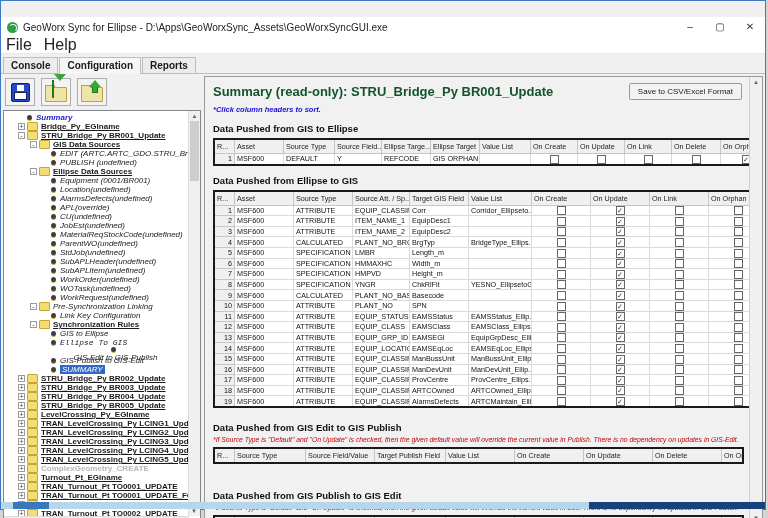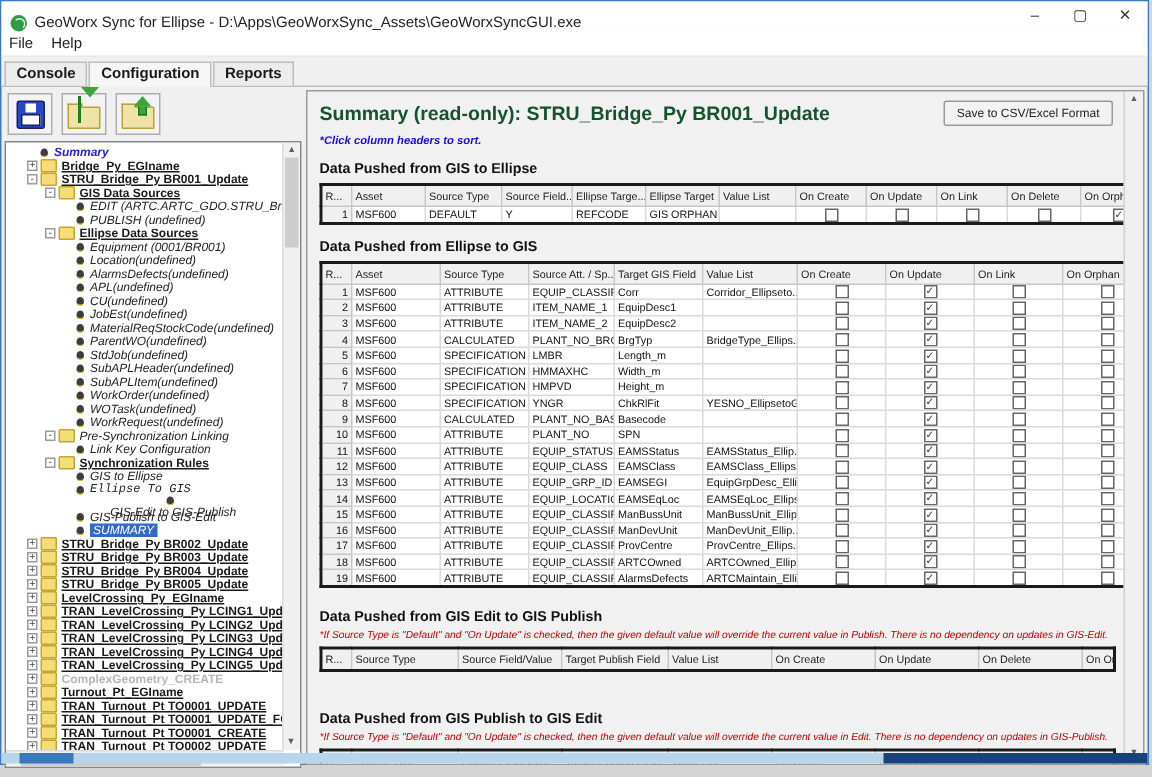--- a/index.html
+++ b/index.html
@@ -1,25 +1,25 @@
 <!DOCTYPE html>
 <html><head>
 <meta charset="utf-8">
 <style>
   html,body{margin:0;padding:0;}
   body{width:768px;height:518px;overflow:hidden;font-family:"Liberation Sans",sans-serif;background:#d4d4d4;}
   .window{width:766px;height:510px;border:1px solid #3c78c3;background:#f0f0f0;position:relative;box-sizing:border-box;}
   
-  .titlebar{height:20px;background:#ffffff;display:flex;align-items:flex-end;font-size:10px;color:#222;}
+  .titlebar{height:20px;background:#ffffff;display:flex;align-items:center;font-size:10px;color:#222;margin-top:16px;}
   .app-icon{width:11px;height:11px;border-radius:50%;background:#2e9e44;margin:0 5px 0 6px;position:relative;flex:0 0 auto;}
   .app-icon::before{content:"";position:absolute;left:2px;top:2px;width:6px;height:6px;border:1px solid #e8f7ea;border-radius:50%;border-left-color:transparent;border-bottom-color:transparent;}
   .win-controls{margin-left:auto;display:flex;height:100%;}
   .win-btn{width:30px;text-align:center;font-size:10px;line-height:20px;color:#333;}
   
-  .menubar{height:16px;background:#fff;border-bottom:1px solid #e8e8e8;display:flex;align-items:center;font-size:10px;color:#222;padding-left:5px;gap:12px;}
+  .menubar{height:16px;background:#fff;border-bottom:1px solid #e8e8e8;display:flex;align-items:center;font-size:16px;color:#222;padding-left:5px;gap:12px;}
   
   .tabbar{height:19px;background:#f0f0f0;display:flex;align-items:flex-end;padding-left:2px;border-bottom:1px solid #bdbdbd;}
   .tab{font-size:10px;font-weight:bold;color:#1a1a1a;padding:2px 7px 2px 7px;border:1px solid #bdbdbd;border-bottom:none;background:#ececec;margin-right:1px;}
   .tab.active{background:#f6f6f6;position:relative;top:1px;padding-bottom:3px;}
   
   .content{display:flex;height:454px;}
   .left{width:203px;flex:0 0 auto;display:flex;flex-direction:column;padding:2px 0 0 2px;box-sizing:border-box;}
   .toolbar{height:30px;display:flex;gap:6px;align-items:center;padding:1px 0 3px 2px;}
   .tool-btn{width:28px;height:26px;border:1px solid #adadad;background:#f3f3f3;display:flex;align-items:center;justify-content:center;position:relative;}
   .icon-floppy{position:relative;width:17px;height:17px;background:#2a46c8;border:1px solid #16245e;border-radius:2px;}
@@ -174,21 +174,21 @@
               <span class="s-italic">Location(undefined)</span>
             </div>
             <div class="tree-row" style="padding-left: 36px;">
               <span class="expsp"></span>
               <span class="bull"></span>
               <span class="s-italic">AlarmsDefects(undefined)</span>
             </div>
             <div class="tree-row" style="padding-left: 36px;">
               <span class="expsp"></span>
               <span class="bull"></span>
-              <span class="s-italic">APL(undefined)</span>
+              <span class="s-italic">APL(override)</span>
             </div>
             <div class="tree-row" style="padding-left: 36px;">
               <span class="expsp"></span>
               <span class="bull"></span>
               <span class="s-italic">CU(undefined)</span>
             </div>
             <div class="tree-row" style="padding-left: 36px;">
               <span class="expsp"></span>
               <span class="bull"></span>
               <span class="s-italic">JobEst(undefined)</span>

